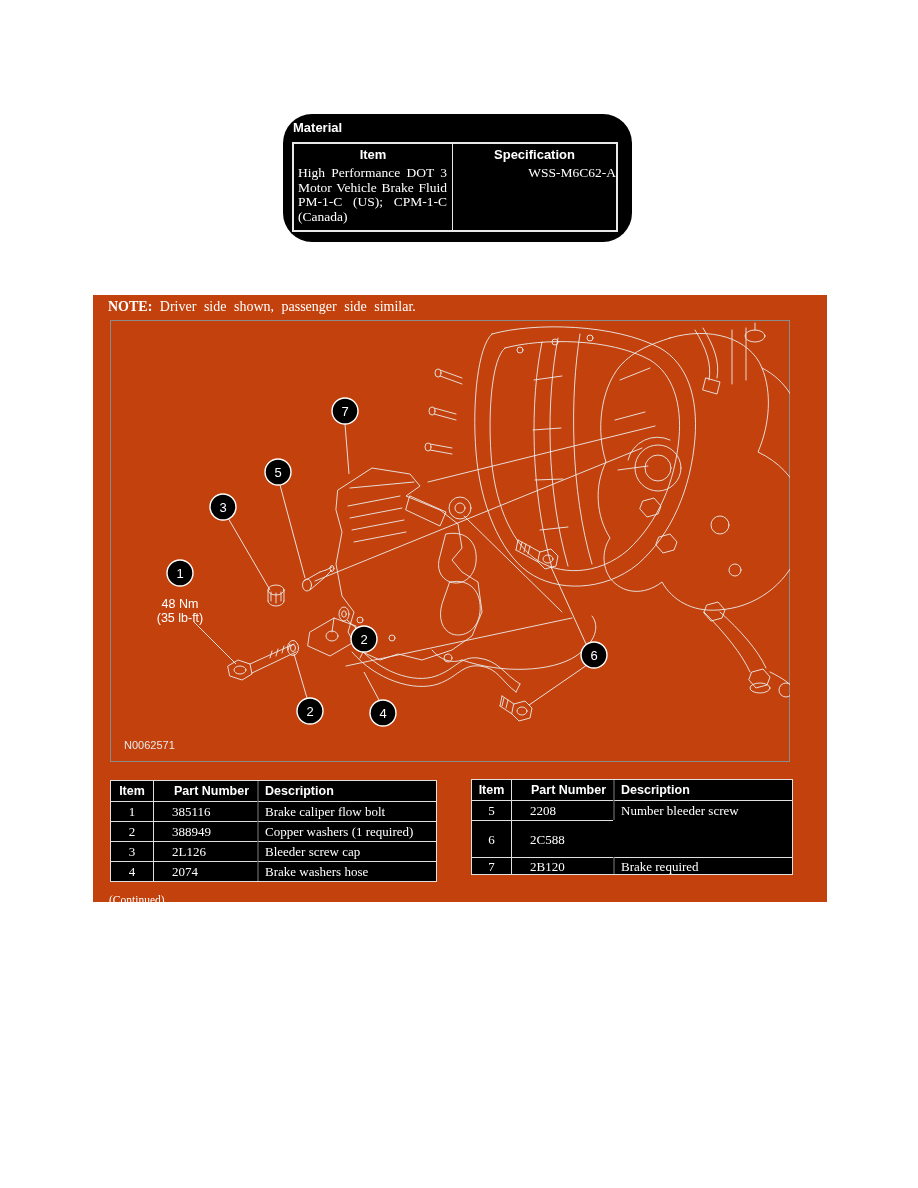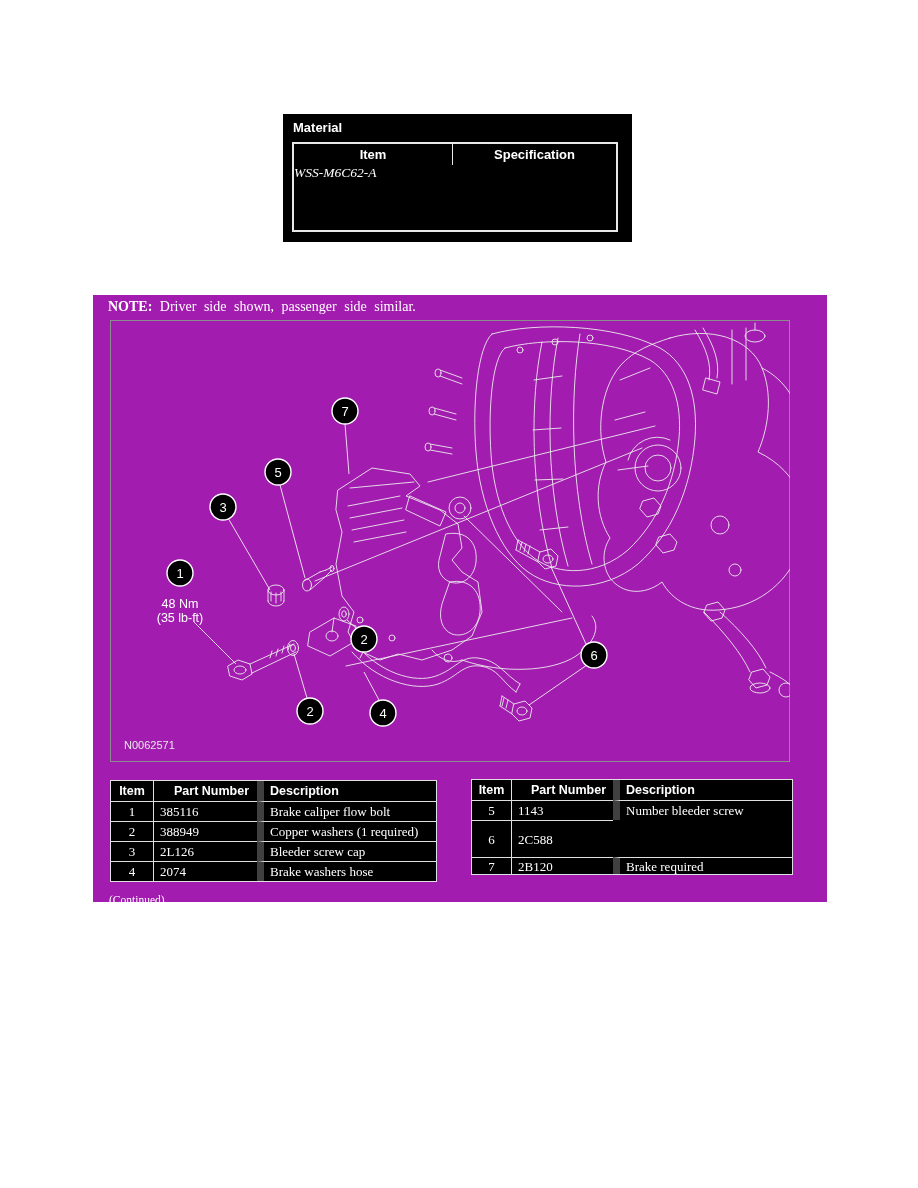--- a/index.html
+++ b/index.html
@@ -3,34 +3,34 @@
 <meta charset="utf-8">
 <style>
   * { box-sizing: border-box; }
   html,body { margin:0; padding:0; background:#ffffff; }
   .page {
     position:relative; width:918px; height:1188px; background:#ffffff;
     font-family:"Liberation Serif", serif; color:#ffffff; overflow:hidden;
   }
 
   
-  .material-panel { position:absolute; left:283px; top:114px; width:349px; height:128px; background:#000; }
+  .material-panel { position:absolute; left:283px; top:114px; width:349px; height:128px; background:#000;border-radius:29px; }
   .material-title { position:absolute; left:10px; top:6px; font-family:"Liberation Sans",sans-serif; font-weight:bold; font-size:13px; }
   .material-table { position:absolute; left:9px; top:28px; width:326px; height:90px; border:2px solid #e8e8e8; display:flex; flex-direction:column; }
   .mt-header { display:flex; height:21px; }
   .mt-hcell { font-family:"Liberation Sans",sans-serif; font-weight:bold; font-size:13px; text-align:center; padding-top:3px; }
   .mt-body { display:flex; flex:1; }
   .col-item-m { width:159px; border-right:1.5px solid #e8e8e8; }
   .col-spec-m { flex:1; }
   .mt-cell { font-size:13.5px; line-height:14.5px; }
   .mt-cell.col-item-m { padding:1px 5px 2px 4px; text-align:justify; }
-  .mt-cell.col-spec-m { text-align:left; padding-top:1px;font-style:italic; }
+  .mt-cell.col-spec-m { text-align:right; padding-top:1px; }
 
   
-  .diagram-panel { position:absolute; left:93px; top:295px; width:734px; height:607px; background:#a21caf; }
+  .diagram-panel { position:absolute; left:93px; top:295px; width:734px; height:607px; background:#c2410c; }
   .note { position:absolute; left:15px; top:4px; font-size:14px; word-spacing:4px; white-space:nowrap; }
   .note-label { font-weight:bold; }
   svg.illustration { position:absolute; left:17px; top:25px; }
   .drawing { stroke:#ececec; fill:none; stroke-width:0.9; stroke-linecap:round; stroke-linejoin:round; }
   .leader { stroke:#f2f2f2; fill:none; stroke-width:0.9; }
   .callout-circle { fill:#000; stroke:#ffffff; stroke-width:1.4; }
   .callout-text { font-family:"Liberation Sans",sans-serif; font-size:13px; fill:#ffffff; text-anchor:middle; }
   .torque-text { font-family:"Liberation Sans",sans-serif; font-size:12.5px; fill:#ffffff; text-anchor:middle; }
   .figid-text { font-family:"Liberation Sans",sans-serif; font-size:11px; fill:#e8e8e8; }
 
@@ -40,39 +40,40 @@
   .pt-right { left:378px; top:484px; width:322px; }
   .pt-row { display:flex; align-items:stretch; }
   .pt-left .pt-row { height:20px; }
   .pt-right .pt-row { min-height:20px; }
   .pt-right .pt-row.row-tall { min-height:37px; }
   .pt-right .pt-row.row-last { min-height:17px; }
   .pt-cell { border-top:1px solid #e0e0e0; display:flex; align-items:center; line-height:15px; }
   .pt-head .pt-cell { border-top:none; font-family:"Liberation Sans",sans-serif; font-weight:bold; font-size:12.5px; }
   .c-item { width:42px; justify-content:center; }
   .pt-right .c-item { width:39px; }
-  .c-part { width:104px; padding-left:6px; border-left:1px solid #e0e0e0; }
+  .c-part { width:104px; padding-left:18px; border-left:1px solid #e0e0e0; }
   .pt-right .c-part { width:102px; }
-  .c-desc { flex:1; padding-left:6px; padding-right:12px; border-left:7px solid #404040; }
+  .c-desc { flex:1; padding-left:6px; padding-right:12px; border-left:2px solid #404040; }
   .pt-head .c-part { justify-content:center; padding-left:12px; }
   .continued { position:absolute; left:16px; top:599px; font-size:11.5px; }
 </style>
 </head>
 <body>
 
 <div class="page">
 
   <section class="material-panel">
     <div class="material-title">Material</div>
     <div class="material-table">
       <div class="mt-header">
         <div class="mt-hcell col-item-m">Item</div>
         <div class="mt-hcell col-spec-m">Specification</div>
       </div>
       <div class="mt-body">
+        <div class="mt-cell col-item-m">High Performance DOT 3 Motor Vehicle Brake Fluid PM-1-C (US); CPM-1-C (Canada)</div>
         <div class="mt-cell col-spec-m">WSS-M6C62-A</div>
       </div>
     </div>
   </section>
 
   <section class="diagram-panel">
     <div class="note">
       <span class="note-label">NOTE:</span>
       <span>Driver side shown, passenger side similar.</span>
     </div>
@@ -242,21 +243,21 @@
     </div>
 
     <div class="pt pt-right">
       <div class="pt-row pt-head">
         <div class="pt-cell c-item">Item</div>
         <div class="pt-cell c-part">Part Number</div>
         <div class="pt-cell c-desc">Description</div>
       </div>
       <div class="pt-row">
         <div class="pt-cell c-item">5</div>
-        <div class="pt-cell c-part">1143</div>
+        <div class="pt-cell c-part">2208</div>
         <div class="pt-cell c-desc">Number bleeder screw</div>
       </div>
       <div class="pt-row row-tall">
         <div class="pt-cell c-item">6</div>
         <div class="pt-cell c-part">2C588</div>
       </div>
       <div class="pt-row row-last">
         <div class="pt-cell c-item">7</div>
         <div class="pt-cell c-part">2B120</div>
         <div class="pt-cell c-desc">Brake required</div>

